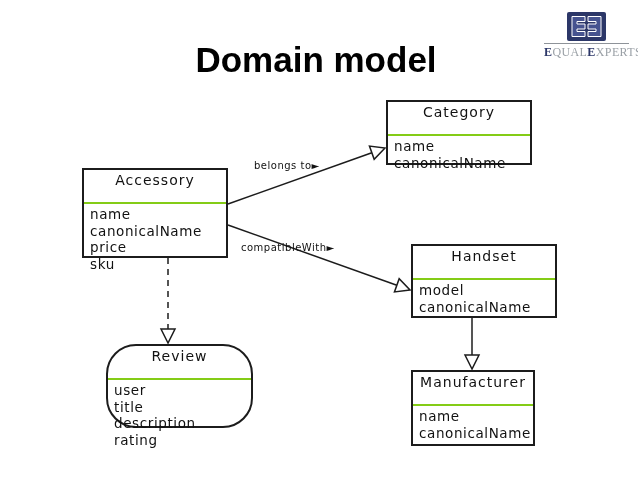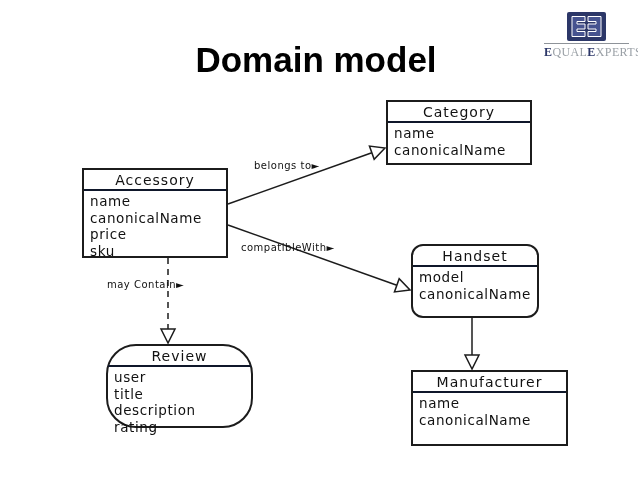--- a/index.html
+++ b/index.html
@@ -62,22 +62,22 @@
     position: absolute;
     background: #ffffff;
     border: 2px solid #1c1c1c;
     box-sizing: border-box;
     color: #111111;
   }
   .uml-title {
     text-align: center;
     font-size: 14px;
     letter-spacing: 1px;
-    padding: 2px 0 1px 0;
-    border-bottom: 2px solid #0f172a;
+    padding: 2px 0 14px 0;
+    border-bottom: 2px solid #84cc16;
     white-space: nowrap;
     overflow: hidden;
   }
   .uml-attrs { padding: 2px 13px 0 6px; overflow: hidden; }
   .uml-attr {
     font-size: 13.5px;
     line-height: 16.5px;
     letter-spacing: 0.6px;
     white-space: nowrap;
   }
@@ -128,41 +128,40 @@
           <div class="uml-attr">sku</div>
         </div>
       </div>
       <div class="uml-class" style="left: 386px; top: 100px; width: 146px; height: 65px;">
         <div class="uml-title">Category</div>
         <div class="uml-attrs">
           <div class="uml-attr">name</div>
           <div class="uml-attr">canonicalName</div>
         </div>
       </div>
-      <div class="uml-class" style="left: 411px; top: 244px; width: 128px; height: 74px; border-radius: 12px;">
+      <div class="uml-class" style="left: 411px; top: 244px; width: 146px; height: 74px;">
         <div class="uml-title">Handset</div>
         <div class="uml-attrs">
           <div class="uml-attr">model</div>
           <div class="uml-attr">canonicalName</div>
         </div>
       </div>
       <div class="uml-class" style="left: 106px; top: 344px; width: 147px; height: 84px; border-radius: 30px;">
         <div class="uml-title">Review</div>
         <div class="uml-attrs">
           <div class="uml-attr">user</div>
           <div class="uml-attr">title</div>
           <div class="uml-attr">description</div>
           <div class="uml-attr">rating</div>
         </div>
       </div>
-      <div class="uml-class" style="left: 411px; top: 370px; width: 157px; height: 76px;">
+      <div class="uml-class" style="left: 411px; top: 370px; width: 124px; height: 76px;">
         <div class="uml-title">Manufacturer</div>
         <div class="uml-attrs">
           <div class="uml-attr">name</div>
           <div class="uml-attr">canonicalName</div>
         </div>
       </div>
     </div>
 
 <div class="rel-label" style="left: 254px; top: 160px;">belongs to►</div>
     <div class="rel-label" style="left: 241px; top: 242px;">compatibleWith►</div>
-    <div class="rel-label" style="left: 107px; top: 279px;">may Contain►</div>
   </div>
 
 </body></html>

